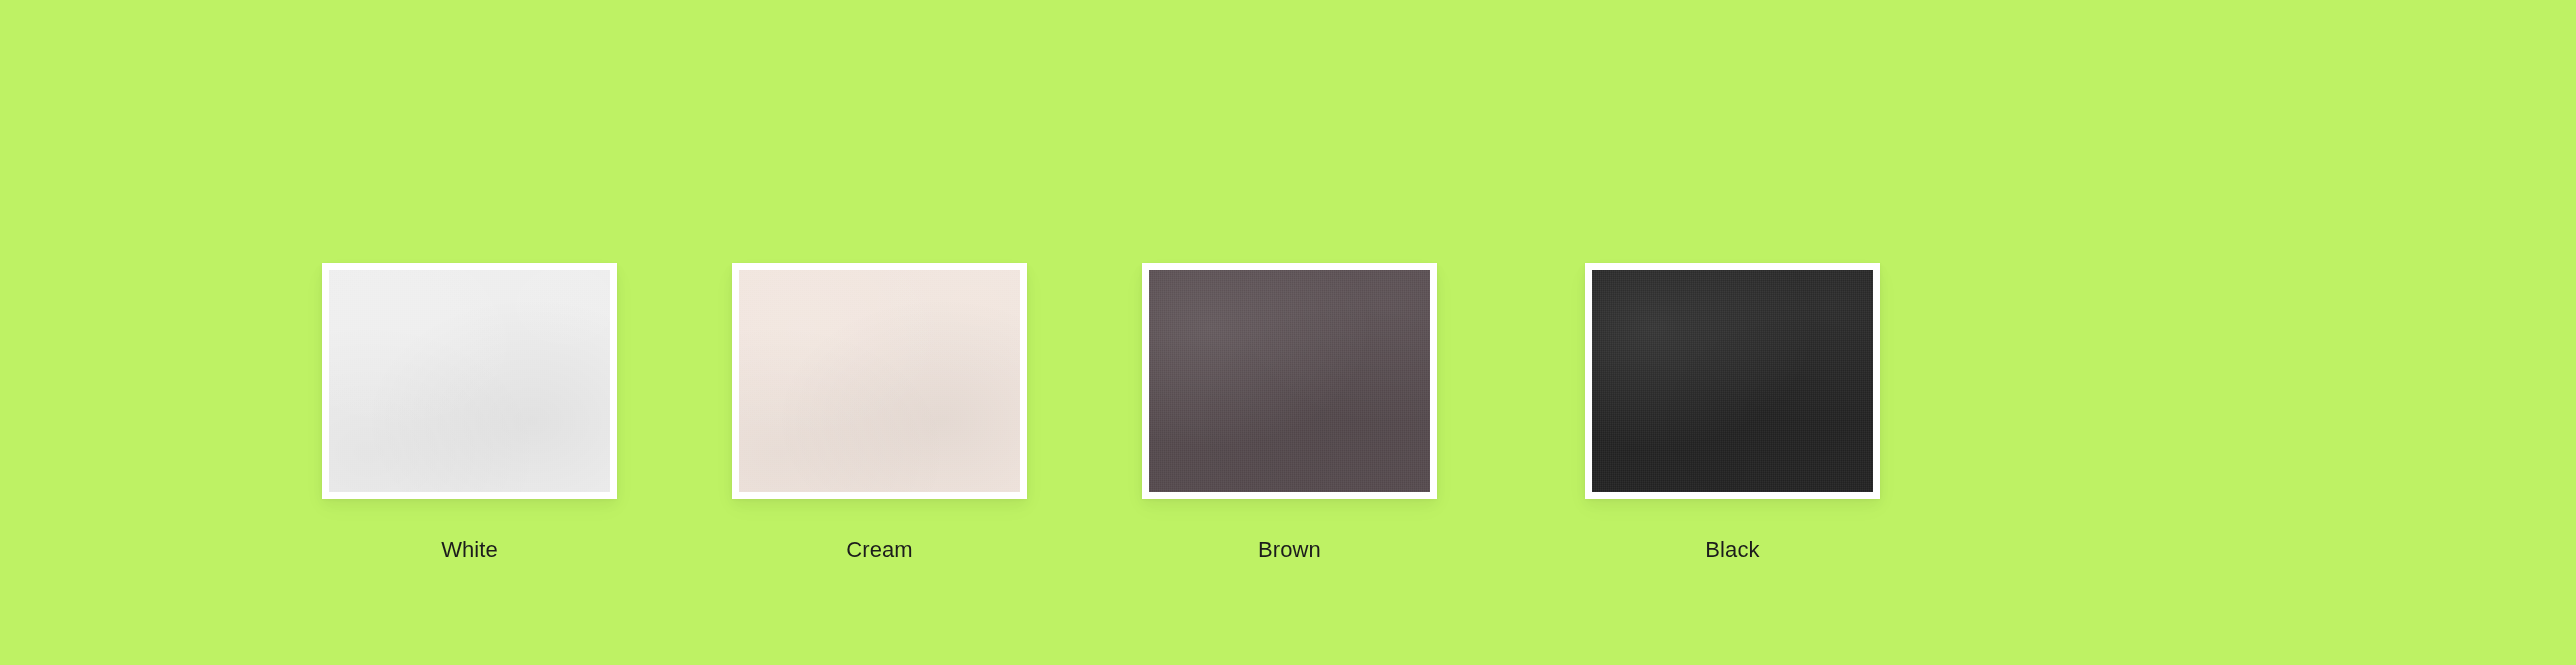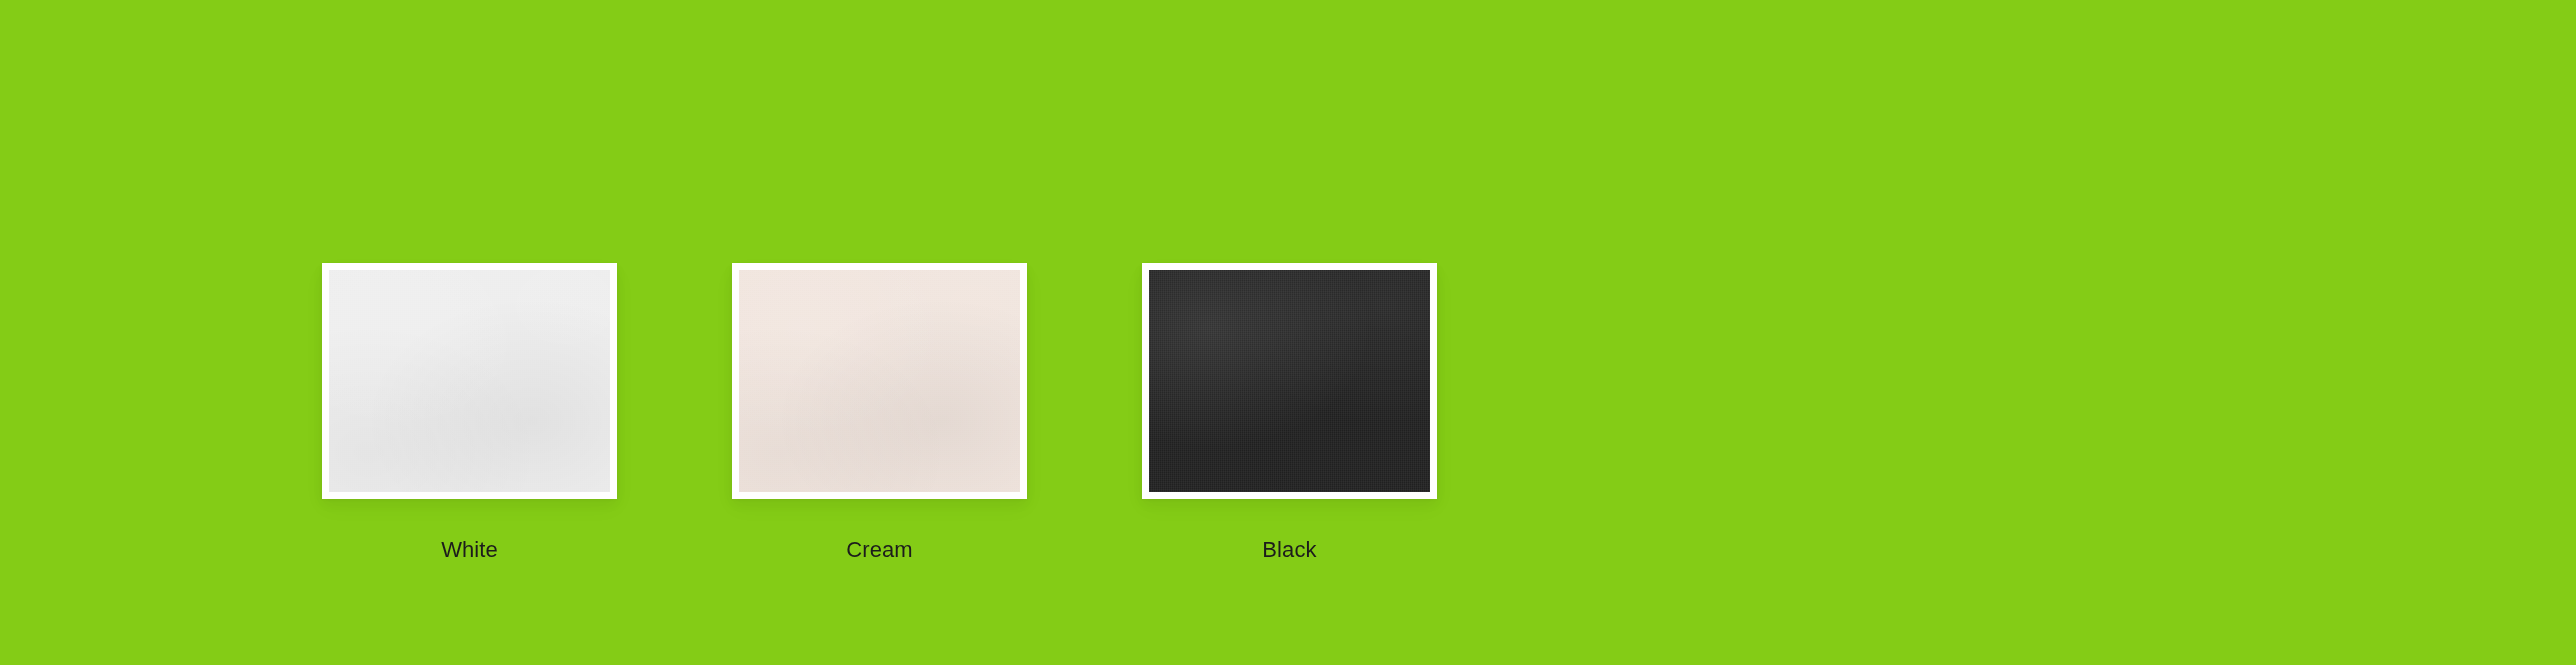--- a/index.html
+++ b/index.html
@@ -14,42 +14,42 @@
   body {
     background: #F4F4F4;
     font-family: "Liberation Sans", "DejaVu Sans", sans-serif;
     -webkit-font-smoothing: antialiased;
   }
 
   .swatch-gallery {
     position: relative;
     width: 2576px;
     height: 665px;
-    background: #84cc16;
+    background: #bef264;
   }
 
   .swatch-row {
     position: absolute;
     top: 263px;
     left: 322px;
     width: 1932px;
     display: flex;
     flex-direction: row;
     align-items: flex-start;
     justify-content: flex-start;
   }
 
   .swatch-item {
     width: 295px;
     margin-right: 115px;
     display: flex;
     flex-direction: column;
     align-items: center;
   }
-  .swatch-item:last-child { margin-right: 0; }
+  .swatch-item:last-child { margin-right: 0; margin-left: 33px; }
 
   
   .swatch-frame {
     width: 295px;
     height: 236px;
     background: #FFFFFF;
     padding: 7.4px;
     box-shadow:
       0 1.3px 3.4px rgba(0,0,0,0.055),
       0 4.7px 12px rgba(0,0,0,0.045),
@@ -126,20 +126,26 @@
       <div class="swatch-label" style="color: rgb(28, 28, 28);">White</div>
     </div>
 
     <div class="swatch-item">
       <div class="swatch-frame" style="background: rgb(255, 255, 255);">
         <div class="swatch-fabric" style="background-color: rgb(240, 228, 220);"></div>
       </div>
       <div class="swatch-label" style="color: rgb(28, 28, 28);">Cream</div>
     </div>
 
+    <div class="swatch-item">
+      <div class="swatch-frame" style="background: rgb(255, 255, 255);">
+        <div class="swatch-fabric" style="background-color: rgb(79, 67, 71);"></div>
+      </div>
+      <div class="swatch-label" style="color: rgb(28, 28, 28);">Brown</div>
+    </div>
 
 
     <div class="swatch-item">
       <div class="swatch-frame" style="background: rgb(255, 255, 255);">
         <div class="swatch-fabric" style="background-color: rgb(26, 26, 26);"></div>
       </div>
       <div class="swatch-label" style="color: rgb(28, 28, 28);">Black</div>
     </div>
 
   </div>

